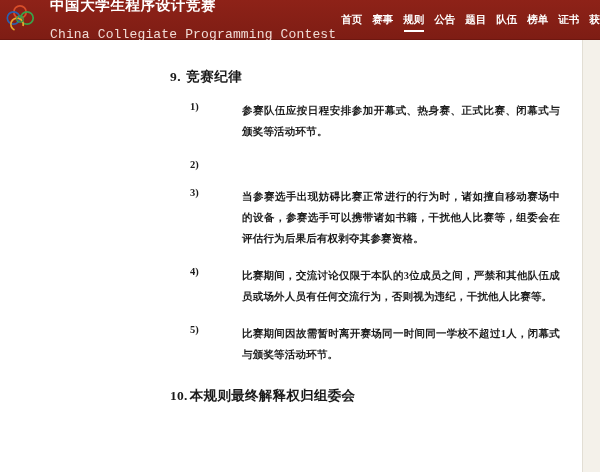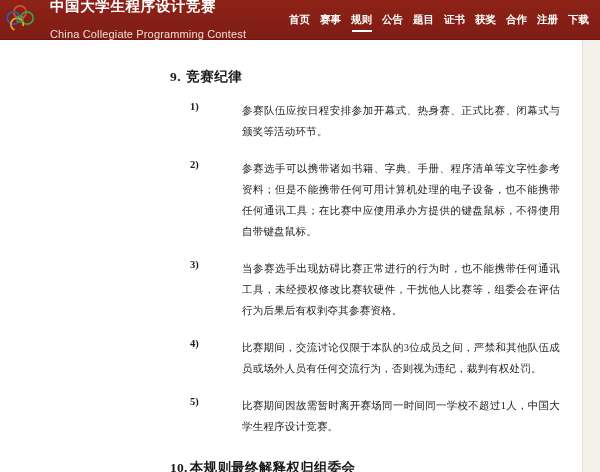--- a/index.html
+++ b/index.html
@@ -42,23 +42,23 @@
     font-size: 14.5px;
     font-weight: bold;
     letter-spacing: 0.6px;
     font-family: "Liberation Serif", "DejaVu Serif", serif;
     white-space: nowrap;
     display: block;
     margin-bottom: 15px;
   }
   .brand-en {
     color: #f0dcd6;
-    font-size: 11px;
+    font-size: 13px;
     letter-spacing: 0.15px;
-    font-family: Liberation Sans, sans-serif;
+    font-family: Liberation Mono, monospace;
     white-space: nowrap;
     display: block;
   }
 
   .nav {
     flex: 1 1 auto;
     display: flex;
     align-items: center;
     justify-content: flex-end;
     height: 40px;
@@ -133,21 +133,21 @@
     font-size: 10.5px;
     font-weight: bold;
     color: #1c1c1c;
     font-family: "Liberation Serif", "DejaVu Serif", serif;
     padding-top: 1px;
   }
   .item-text {
     flex: 1 1 auto;
     width: 290px;
     font-size: 10.5px;
-    font-weight: normal;
+    font-weight: bold;
     color: #1c1c1c;
     line-height: 21px;
     text-align: justify;
     text-justify: inter-ideograph;
     font-family: "Liberation Serif", "DejaVu Serif", serif;
     letter-spacing: 0.2px;
   }
 
   .section-heading-2 {
     font-family: "Liberation Serif", "DejaVu Serif", serif;
@@ -188,20 +188,22 @@
     <span class="brand-cn">中国大学生程序设计竞赛</span>
     <span class="brand-en">China Collegiate Programming Contest</span>
   </div>
 
   <nav class="nav">
     <a class="nav-item">首页</a>
     <a class="nav-item">赛事</a>
     <a class="nav-item active">规则</a>
     <a class="nav-item">公告</a>
     <a class="nav-item">题目</a>
+    <a class="nav-item">队伍</a>
+    <a class="nav-item">榜单</a>
     <a class="nav-item">证书</a>
     <a class="nav-item">获奖</a>
     <a class="nav-item">合作</a>
     <a class="nav-item">注册</a>
     <a class="nav-item">下载</a>
 
   </nav>
 </div>
 
 <div class="page-area">
@@ -213,36 +215,35 @@
         <span class="num">9.</span><span>竞赛纪律</span>
       </h2>
 
       <div class="item">
         <div class="item-num">1)</div>
         <div class="item-text">参赛队伍应按日程安排参加开幕式、热身赛、正式比赛、闭幕式与颁奖等活动环节。</div>
       </div>
 
       <div class="item">
         <div class="item-num">2)</div>
-        <div class="item-text">参赛选手可以携带诸如书籍、字典、手册、程序清单等文字性参考资料；但是不能携带任何可用计算机处理的电子设备，也不能携带任何通讯工具；在比赛中应使用承办方提供的键盘鼠标，不得使用自带键盘鼠标。</div>
       </div>
 
       <div class="item">
         <div class="item-num">3)</div>
-        <div class="item-text">当参赛选手出现妨碍比赛正常进行的行为时，也不能携带任何通讯工具，未经授权修改比赛软硬件，干扰他人比赛等，组委会在评估行为后果后有权剥夺其参赛资格。</div>
+        <div class="item-text">当参赛选手出现妨碍比赛正常进行的行为时，诸如擅自移动赛场中的设备，参赛选手可以携带诸如书籍，干扰他人比赛等，组委会在评估行为后果后有权剥夺其参赛资格。</div>
       </div>
 
       <div class="item">
         <div class="item-num">4)</div>
-        <div class="item-text">比赛期间，交流讨论仅限于本队的3位成员之间，严禁和其他队伍成员或场外人员有任何交流行为，否则视为违纪，裁判有权处罚。</div>
+        <div class="item-text">比赛期间，交流讨论仅限于本队的3位成员之间，严禁和其他队伍成员或场外人员有任何交流行为，否则视为违纪，干扰他人比赛等。</div>
       </div>
 
       <div class="item">
         <div class="item-num">5)</div>
-        <div class="item-text">比赛期间因故需暂时离开赛场同一时间同一学校不超过1人，中国大学生程序设计竞赛。</div>
+        <div class="item-text">比赛期间因故需暂时离开赛场同一时间同一学校不超过1人，闭幕式与颁奖等活动环节。</div>
       </div>
 
       <h2 class="section-heading-2">
         <span class="num">10.</span><span>本规则最终解释权归组委会</span>
       </h2>
 
     </div>
   </div>
 
   <div class="scroll-gutter"></div>

